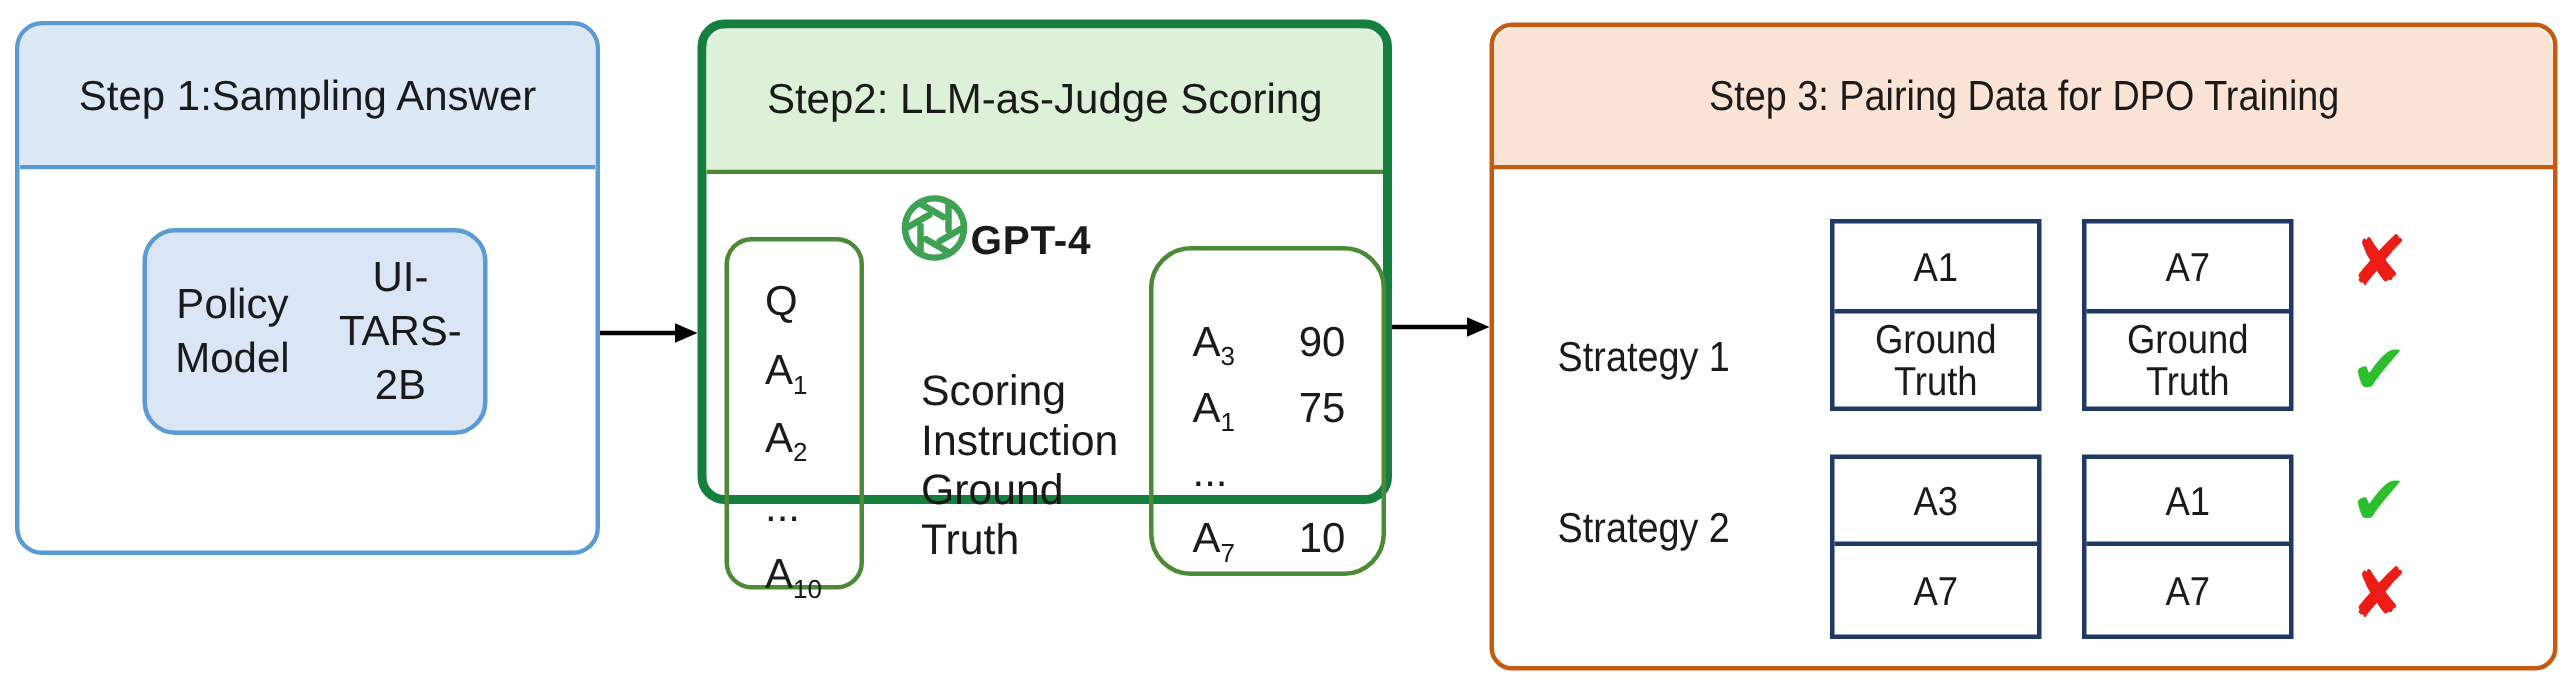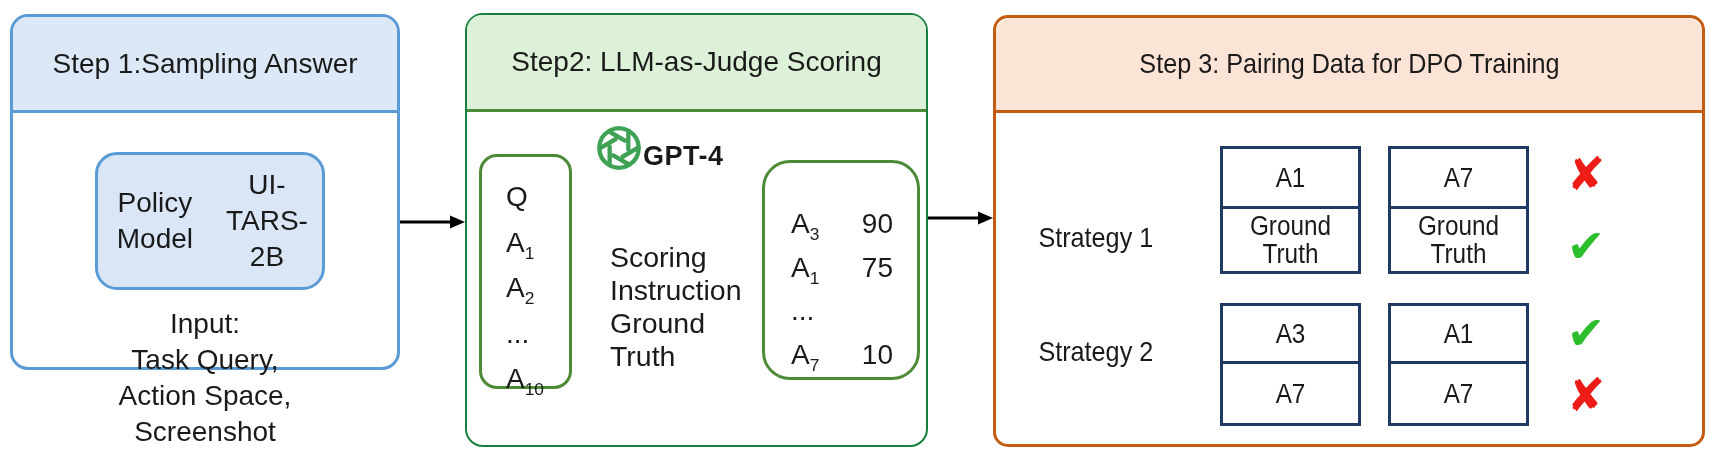--- a/index.html
+++ b/index.html
@@ -20,21 +20,21 @@
     position:absolute;left:82px;top:135px;width:230px;height:138px;box-sizing:border-box;
     background:#DAE6F5;border:3px solid #5B9BD5;border-radius:22px;
     display:flex;flex-direction:row;align-items:center;justify-content:center;
     font-size:28px;line-height:36px;text-align:center;
   }
   .input-block{
     position:absolute;left:0;top:289px;width:100%;
     text-align:center;font-size:28px;line-height:36px;
   }
   
-  .panel-green{left:465px;top:13px;width:463px;height:434px;border:2px solid #15803d;border-radius:18px;}
+  .panel-green{left:465px;top:13px;width:463px;height:323px;border:6px solid #15803d;border-radius:18px;}
   .panel-green .panel-header{height:97px;background:#DDF0D8;border-bottom:3px solid #4C8A35;border-radius:15px 15px 0 0;}
   .q-box{
     position:absolute;left:12px;top:139px;width:93px;height:235px;box-sizing:border-box;
     border:3px solid #4C8A35;border-radius:18px;
     padding:22px 0 0 24px;font-size:28px;line-height:35px;
   }
   .q-box sub, .score-box sub{font-size:0.62em;}
   .judge-col{
     position:absolute;left:128px;top:109px;width:150px;
     display:flex;flex-direction:row;align-items:flex-end;
@@ -82,26 +82,20 @@
 
 <div id="canvas">
 
   <section class="panel panel-blue">
     <header class="panel-header">
       <span>Step 1:Sampling Answer</span>
     </header>
     <div class="policy-box">
       <div>Policy Model</div>
       <div>UI-TARS-2B</div>
-    </div>
-    <div class="input-block">
-      <div>Input:</div>
-      <div>Task Query,</div>
-      <div>Action Space,</div>
-      <div>Screenshot</div>
     </div>
   </section>
 
   <svg class="arrow" style="left:400px;top:214px;" width="66" height="16" viewBox="0 0 66 16">
     <line x1="0" y1="8" x2="52" y2="8" stroke="#000000" stroke-width="3"></line>
     <polygon points="50,1.5 65,8 50,14.5" fill="#000000"></polygon>
   </svg>
 
   <section class="panel panel-green">
     <header class="panel-header">

